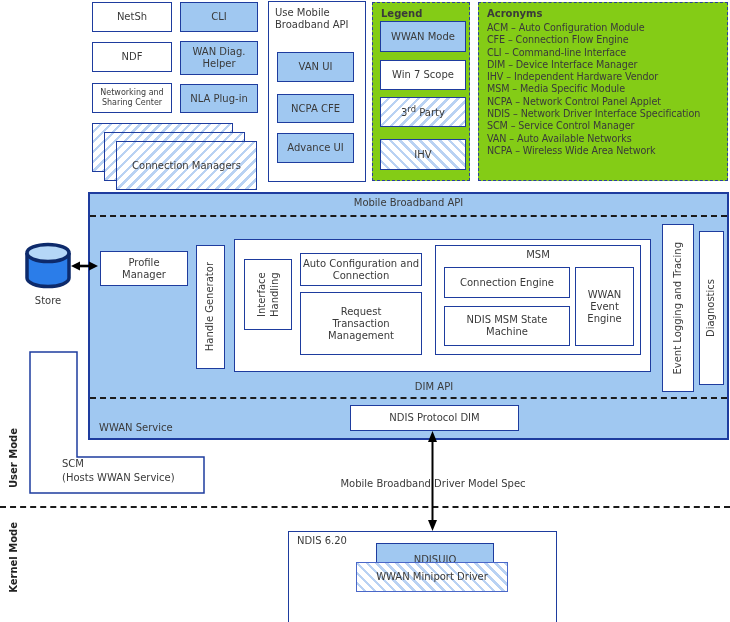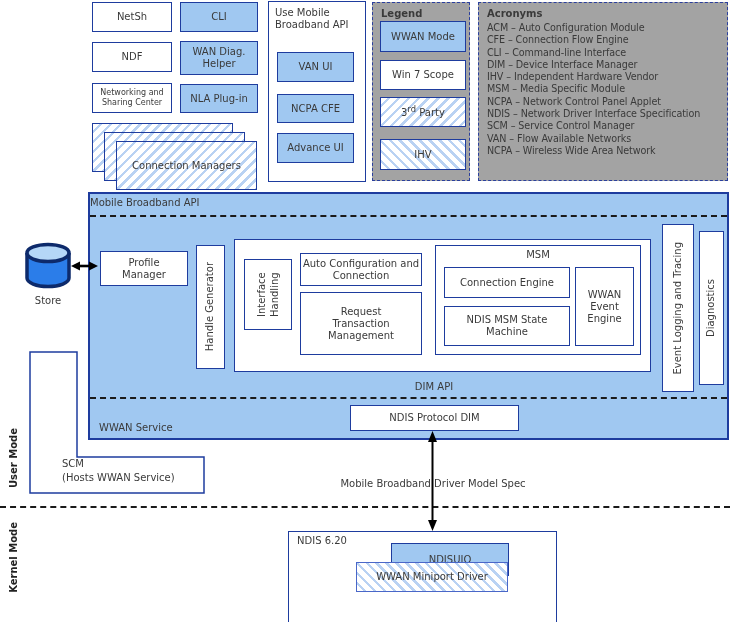--- a/index.html
+++ b/index.html
@@ -7,21 +7,21 @@
     position:relative;width:730px;height:622px;background:#fff;overflow:hidden;
     font-family:"DejaVu Sans","Liberation Sans",sans-serif;font-size:10px;color:#3a3a3a;
     --navy:#1e3c9e;--blue:#a0c8f1;--hatch:#b9d2f3;
   }
   .abs{position:absolute;box-sizing:border-box;}
   .box{border:1.5px solid var(--navy);background:#fff;display:flex;align-items:center;justify-content:center;text-align:center;line-height:1.2;}
   .thin{border-width:1px;}
   .blue{background:var(--blue);}
   .hatchF{background:repeating-linear-gradient(135deg,#fff 0 4.5px,var(--hatch) 4.5px 7px);}
   .hatchB{background:repeating-linear-gradient(45deg,#fff 0 4.5px,var(--hatch) 4.5px 7px);}
-  .dashedbox{border:1px dashed #2a3f9d;background:#a3a3a3;}
+  .dashedbox{border:1px dashed #2a3f9d;background:#84cc16;}
   .vtext{writing-mode:vertical-rl;transform:rotate(180deg);white-space:normal;text-align:center;line-height:1.25;}
   .dash{border-top:2px dashed #1a1a1a;height:0;}
   .bold{font-weight:bold;}
   .narrow52{max-width:52px;display:inline-block;}
   .acroline{white-space:nowrap;font-size:9.6px;line-height:12.3px;letter-spacing:-0.1px;}
   svg{display:block;}
   .overlay{pointer-events:none;}
 </style>
 </head>
 <body>
@@ -61,27 +61,27 @@
     <div style="padding-left:8px">
       <div class="acroline">ACM – Auto Configuration Module</div>
       <div class="acroline">CFE – Connection Flow Engine</div>
       <div class="acroline">CLI – Command-line Interface</div>
       <div class="acroline">DIM – Device Interface Manager</div>
       <div class="acroline">IHV – Independent Hardware Vendor</div>
       <div class="acroline">MSM – Media Specific Module</div>
       <div class="acroline">NCPA – Network Control Panel Applet</div>
       <div class="acroline">NDIS – Network Driver Interface Specification</div>
       <div class="acroline">SCM – Service Control Manager</div>
-      <div class="acroline">VAN – Flow Available Networks</div>
+      <div class="acroline">VAN – Auto Available Networks</div>
       <div class="acroline">NCPA – Wireless Wide Area Network</div>
     </div>
   </div>
 
   <div class="abs blue" style="left:88px;top:192px;width:641px;height:248px;border:2px solid var(--navy)">
-    <div class="abs" style="top:3px;left:0;width:100%;text-align:left">Mobile Broadband API</div>
+    <div class="abs" style="top:3px;left:0;width:100%;text-align:center">Mobile Broadband API</div>
     <div class="abs dash" style="top:21px;left:0;right:0"></div>
 
     <div class="abs box thin" style="left:10px;top:57px;width:88px;height:35px">
         <span class="narrow52">Profile Manager</span>
       </div>
     <div class="abs box thin" style="left:106px;top:51px;width:29px;height:124px">
         <span class="vtext">Handle Generator</span>
       </div>
 
     <div class="abs box thin" style="left:144px;top:45px;width:417px;height:133px"></div>
@@ -136,21 +136,21 @@
       <span class="vtext bold" style="color:#222">Kernel Mode</span>
     </div>
 
   <div class="abs dash" style="top:506px;left:0;width:730px"></div>
 
   <div class="abs" style="left:281px;top:478px;width:304px;text-align:center">Mobile Broadband Driver Model Spec</div>
 
   <div class="abs box" style="left:288px;top:531px;width:269px;height:95px;align-items:flex-start;justify-content:flex-start">
     <div style="padding:3px 0 0 8px">NDIS 6.20</div>
   </div>
-  <div class="abs box blue" style="left:391px;top:543px;width:118px;height:33px">NDISUIO</div>
+  <div class="abs box blue" style="left:376px;top:543px;width:118px;height:33px">NDISUIO</div>
   <div class="abs box hatchB" style="left:356px;top:562px;width:152px;height:30px;border-color:#4a67c8;border-width:1px">WWAN Miniport Driver</div>
 
   <svg class="abs overlay" style="left:0;top:0" width="730" height="622" viewBox="0 0 730 622">
     <polygon points="30,352 77,352 77,457 204,457 204,493 30,493" fill="none" stroke="#1e3c9e" stroke-width="1.5"></polygon>
     <g>
       <line x1="78" y1="266" x2="91" y2="266" stroke="#000" stroke-width="2.6"></line>
       <polygon points="71,266 80,261.5 80,270.5" fill="#000"></polygon>
       <polygon points="98,266 89,261.5 89,270.5" fill="#000"></polygon>
     </g>
     <g>

